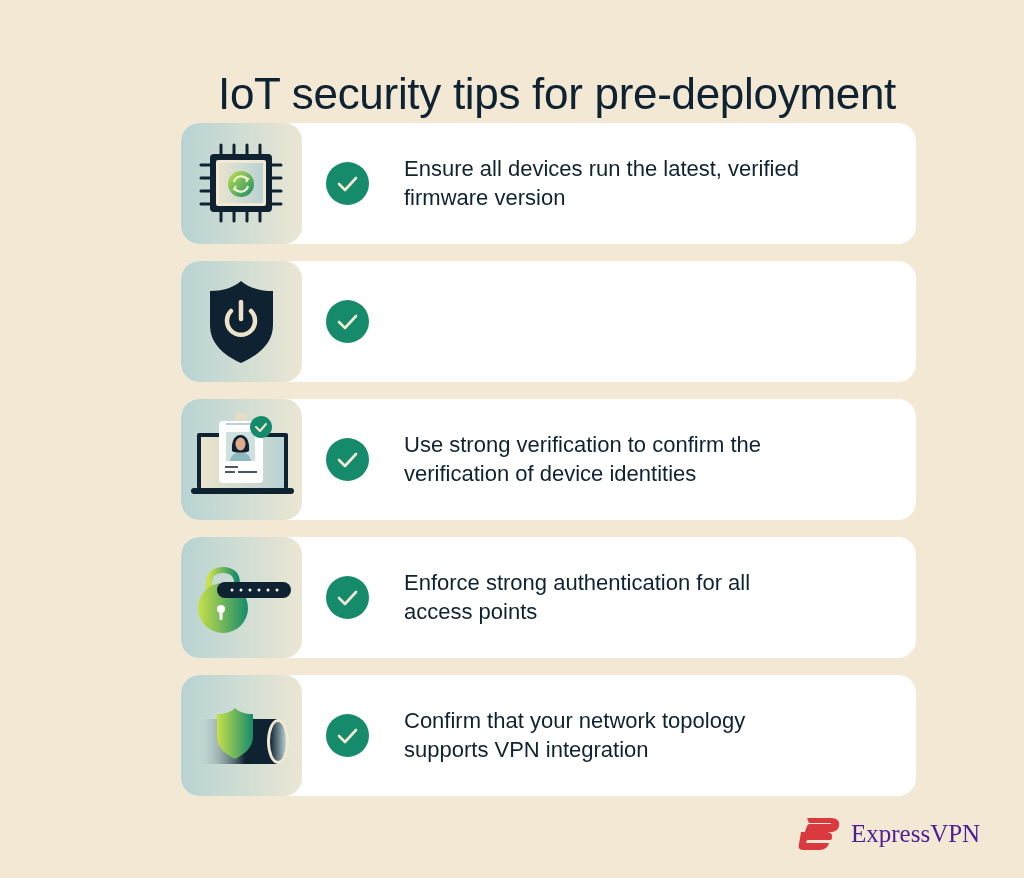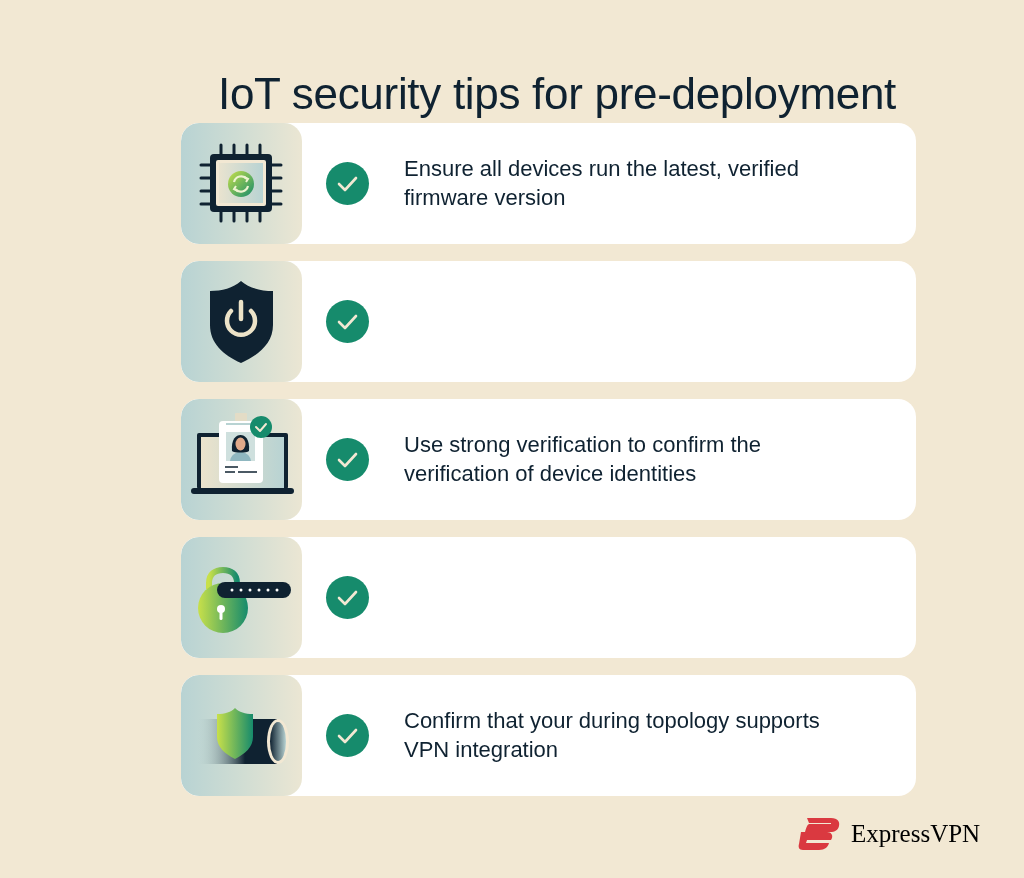--- a/index.html
+++ b/index.html
@@ -12,21 +12,21 @@
   .icon-panel { position:absolute; left:0; top:0; width:121px; height:121px;
                 background:linear-gradient(90deg,#b8d3d3 0%,#d0ddd3 50%,#ebe6d3 100%);
                 border-radius:18px; }
   .icon-panel svg { position:absolute; left:0; top:0; }
   .check { position:absolute; left:145px; top:39px; width:43px; height:43px; border-radius:50%;
            background:#168b6c; }
   .check svg { position:absolute; left:0; top:0; }
   .tip { position:absolute; left:223px; top:0; height:121px; width:420px; display:flex;
          align-items:center; font-size:22px; line-height:28.5px; color:#0f2231; }
   .logo { position:absolute; left:797px; top:814px; height:40px; display:flex; align-items:center; }
-  .logo-text { font-family:"Liberation Serif", serif; font-size:25px; color:#000000; margin-left:10px; }
+  .logo-text { font-family:"Liberation Serif", serif; font-size:25px; color:#4c1d95; margin-left:10px; }
 </style>
 </head>
 <body>
 
 <h1 class="title">IoT security tips for pre-deployment</h1>
 
 <div class="card" style="top:123px">
   <div class="icon-panel">
     <svg width="121" height="121" viewBox="0 0 121 121">
       <defs>
@@ -146,20 +146,21 @@
           <circle cx="87" cy="53" r="1.5"></circle>
           <circle cx="96" cy="53" r="1.5"></circle>
       </g>
     </svg>
   </div>
   <div class="check">
     <svg width="43" height="43" viewBox="0 0 43 43">
         <path d="M13 22 L19 28 L30 16" fill="none" stroke="#f2e8d3" stroke-width="2.6" stroke-linecap="round" stroke-linejoin="round"></path>
       </svg>
   </div>
+  <div class="tip">Enforce strong authentication for all access points</div>
 </div>
 
 <div class="card" style="top:675px">
   <div class="icon-panel">
     <svg width="121" height="121" viewBox="0 0 121 121">
       <defs>
         <linearGradient id="tube" x1="0" y1="0" x2="1" y2="0">
           <stop offset="0" stop-color="#b8d3d3" stop-opacity="0"></stop>
           <stop offset="0.6" stop-color="#0f2231"></stop>
           <stop offset="1" stop-color="#0f2231"></stop>
@@ -177,21 +178,21 @@
       <ellipse cx="97" cy="66.5" rx="11" ry="22.5" fill="#f2e8d3"></ellipse>
       <ellipse cx="97" cy="66.5" rx="8" ry="19.5" fill="url(#ring)"></ellipse>
       <path d="M54 33 C58 37 64 39 72 39 L72 62 C72 72 64 79 54 84 C44 79 36 72 36 62 L36 39 C44 39 50 37 54 33 Z" fill="url(#sh5)"></path>
     </svg>
   </div>
   <div class="check">
     <svg width="43" height="43" viewBox="0 0 43 43">
         <path d="M13 22 L19 28 L30 16" fill="none" stroke="#f2e8d3" stroke-width="2.6" stroke-linecap="round" stroke-linejoin="round"></path>
       </svg>
   </div>
-  <div class="tip">Confirm that your during topology supports VPN integration</div>
+  <div class="tip">Confirm that your network topology supports VPN integration</div>
 </div>
 
 <div class="logo">
   <svg width="44" height="36" viewBox="0 0 44 36">
     <path d="M10 2 L34 2 C41 2 43 6 42 10 C41 14 38 16 33 16 L8 16 C9 12 10 9 12 8 L34 8 L34 7 L12 7 Z" fill="#da3940"></path>
     <path d="M4 16 L30 16 C34 16 36 19 35 22 L34 24 L10 24 L9 27 L32 27 C31 31 28 34 22 34 L6 34 C2 34 1 31 2 28 Z" fill="#da3940"></path>
   </svg>
   <span class="logo-text">ExpressVPN</span>
 </div>
 

